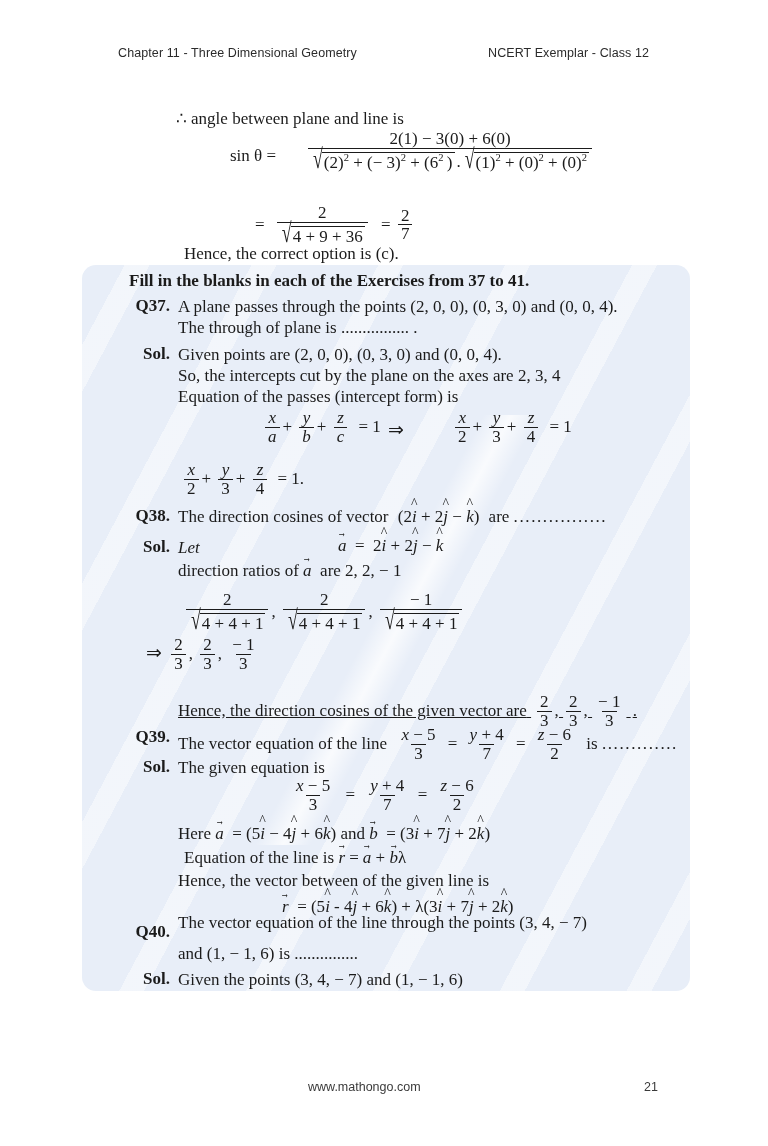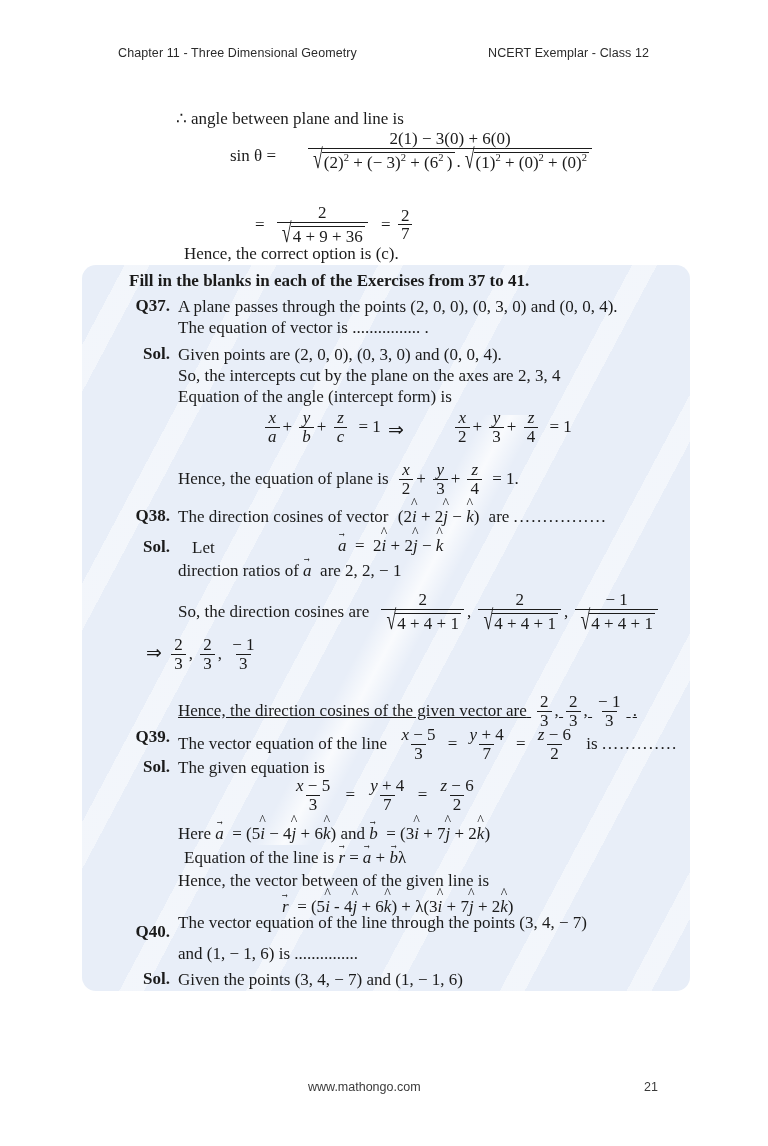--- a/index.html
+++ b/index.html
@@ -227,26 +227,26 @@
       <span class="den">7</span>
     </span>
   </div>
 
   <div class="line" style="left:184px; top:243px;font-family:Liberation Serif, serif;">Hence, the correct option is (c).</div>
 
   <div class="line bold" style="left:129px; top:270px;">Fill in the blanks in each of the Exercises from 37 to 41.</div>
 
   <div class="lbl" style="left:88px; top:296px; width:82px;">Q37.</div>
   <div class="line" style="left:178px; top:296px;text-align:right;">A plane passes through the points (2, 0, 0), (0, 3, 0) and (0, 0, 4).</div>
-  <div class="line" style="left:178px; top:317px;">The equation of vector is ................ .</div>
+  <div class="line" style="left:178px; top:317px;">The through of plane is ................ .</div>
 
   <div class="lbl" style="left:88px; top:344px; width:82px;">Sol.</div>
   <div class="line" style="left:178px; top:344px;">Given points are (2, 0, 0), (0, 3, 0) and (0, 0, 4).</div>
   <div class="line" style="left:178px; top:365px;">So, the intercepts cut by the plane on the axes are 2, 3, 4</div>
-  <div class="line" style="left:178px; top:386px;">Equation of the angle (intercept form) is</div>
+  <div class="line" style="left:178px; top:386px;">Equation of the passes (intercept form) is</div>
 
   <div class="line" style="left:262px; top:410px;">
     <span class="frac">
       <span class="num m">x</span>
         <span class="den m">a</span>
     </span>+
     <span class="frac">
       <span class="num m">y</span>
         <span class="den m">b</span>
     </span>+
@@ -269,21 +269,20 @@
         <span class="den">3</span>
     </span>+
     <span class="frac">
       <span class="num m">z</span>
         <span class="den">4</span>
     </span>
     <span style="margin-left:4px;">= 1</span>
   </div>
 
   <div class="line" style="left:178px; top:462px;">
-    <span>Hence, the equation of plane is</span>
     <span class="frac" style="margin-left:6px;">
       <span class="num m">x</span>
         <span class="den">2</span>
     </span>+
     <span class="frac">
       <span class="num m">y</span>
         <span class="den">3</span>
     </span>+
     <span class="frac">
       <span class="num m">z</span>
@@ -293,30 +292,29 @@
   </div>
 
   <div class="lbl" style="left:88px; top:506px; width:82px;">Q38.</div>
   <div class="line" style="left:178px; top:506px;">
     <span>The direction cosines of vector</span>
     <span style="margin-left:5px;">(2<span class="hat">i</span>&nbsp;+&nbsp;2<span class="hat">j</span>&nbsp;−&nbsp;<span class="hat">k</span>)</span>
     <span style="margin-left:5px;">are&nbsp;<span class="dots">................</span></span>
   </div>
 
   <div class="lbl" style="left:88px; top:537px; width:82px;">Sol.</div>
-  <div class="line" style="left:192px; top:537px;">Let</div>
+  <div class="line" style="left:178px; top:537px;font-style:italic;">Let</div>
   <div class="line" style="left:338px; top:535px;">
     <span class="vec">a</span>&nbsp;&nbsp;=&nbsp; 2<span class="hat">i</span>&nbsp;+&nbsp;2<span class="hat">j</span>&nbsp;−&nbsp;<span class="hat">k</span>
   </div>
   <div class="line" style="left:178px; top:560px;">
     direction ratios of&nbsp;<span class="vec">a</span>&nbsp;&nbsp;are 2, 2, − 1
   </div>
 
   <div class="line" style="left:178px; top:592px;">
-    <span>So, the direction cosines are</span>
     <span class="frac" style="margin-left:8px;">
       <span class="num">2</span>
       <span class="den" style="padding-top:3px;"><span class="sqrt">
             <span class="rad">√</span>
             <span class="body">4&nbsp;+&nbsp;4&nbsp;+&nbsp;1</span>
           </span></span>
     </span>,
     <span class="frac">
       <span class="num">2</span>
       <span class="den" style="padding-top:3px;"><span class="sqrt">

